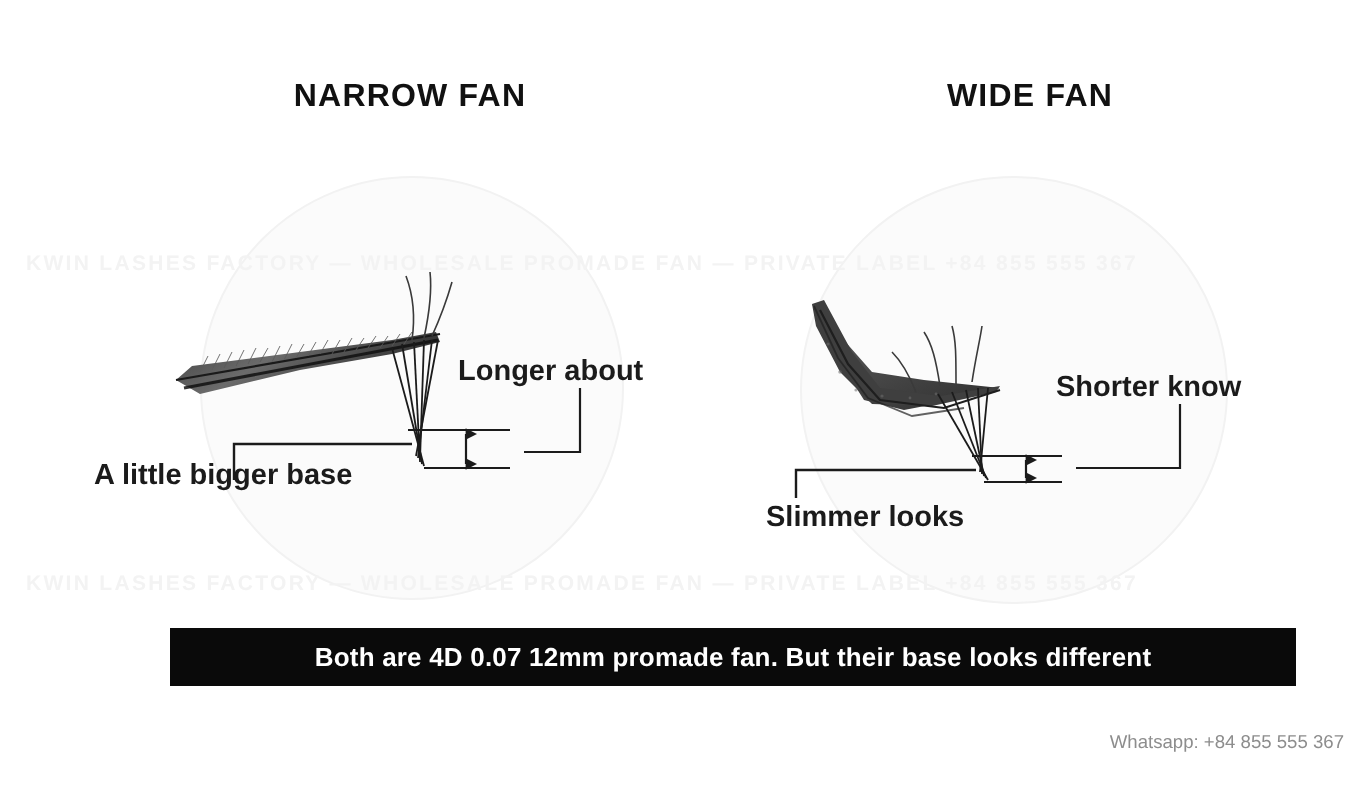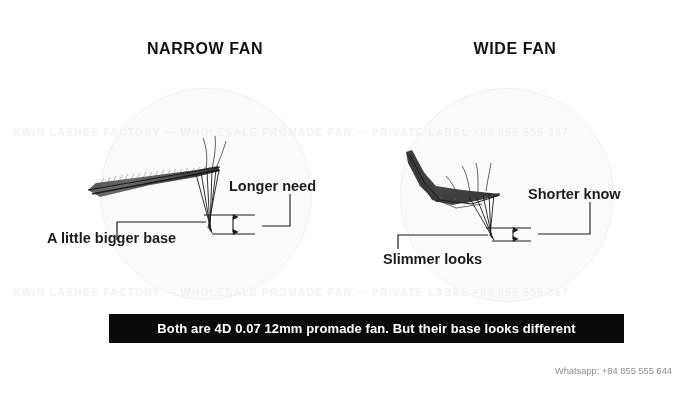--- a/index.html
+++ b/index.html
@@ -69,26 +69,25 @@
   }
   #label-longer-base   { left:229px; top:178px; }
   #label-bigger-base   { left:47px;  top:230px; }
   #label-shorter-base  { left:528px; top:186px; }
   #label-slimmer-base  { left:383px; top:251px; }
 
   
   #caption-banner {
     position:absolute;
     left:85px; top:314px;
-    width:515px; height:29px;
+    width:563px; height:29px;
     background:#0a0a0a;
     display:flex;
     align-items:center;
     justify-content:center;
-    margin-left:24px;
   }
   #caption-text {
     color:#ffffff;
     font-size:13px;
     font-weight:700;
     letter-spacing:0.1px;
     white-space:nowrap;
   }
 
   
@@ -221,24 +220,24 @@
     <path d="M492,241 L531,241"></path>
     <path d="M513,230 L513,239" marker-start="url(#arrUp)" marker-end="url(#arrDn)"></path>
     <path d="M538,234 L590,234 L590,202"></path>
   </g>
 
   <g stroke="#1b1b1b" stroke-width="1.2" fill="none">
     <path d="M488,235 L398,235 L398,249"></path>
   </g>
 </svg>
 
-<div class="callout" id="label-longer-base">Longer need</div>
+<div class="callout" id="label-longer-base">Longer about</div>
 <div class="callout" id="label-bigger-base">A little bigger base</div>
 <div class="callout" id="label-shorter-base">Shorter know</div>
 <div class="callout" id="label-slimmer-base">Slimmer looks</div>
 
 <div id="caption-banner">
   <span id="caption-text">Both are 4D 0.07 12mm promade fan. But their base looks different</span>
 </div>
 
 <div id="footer">
-  <div>Whatsapp: +84 855 555 644</div>
+  <div>Whatsapp: +84 855 555 367</div>
 </div>
 
 </body></html>

